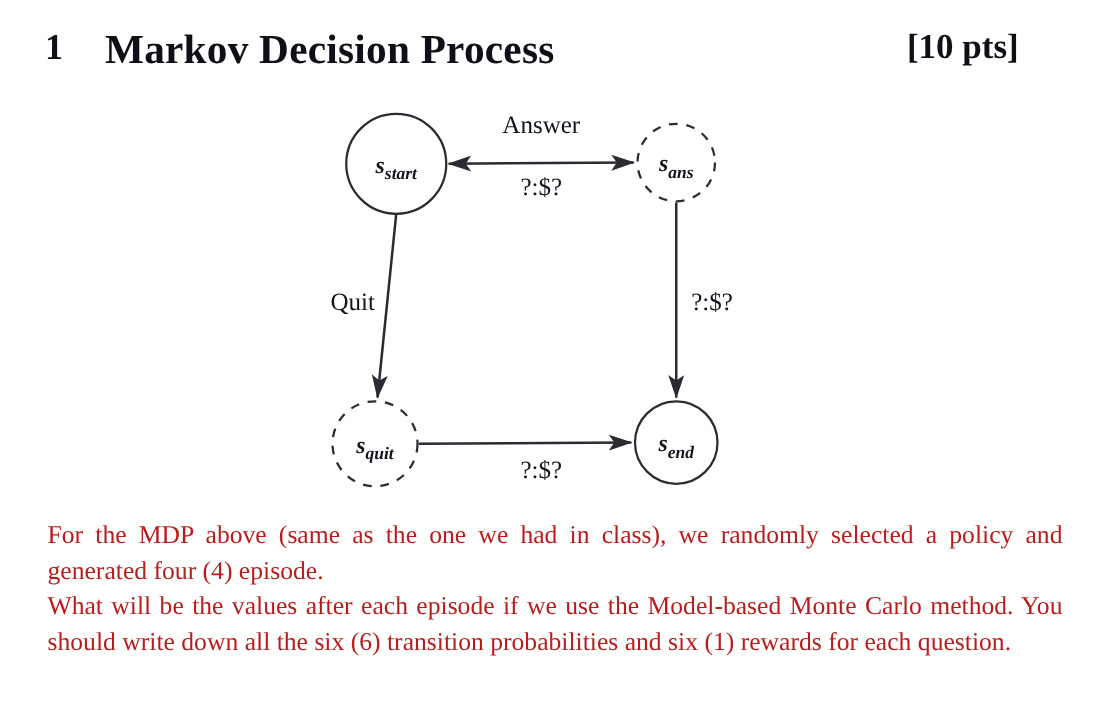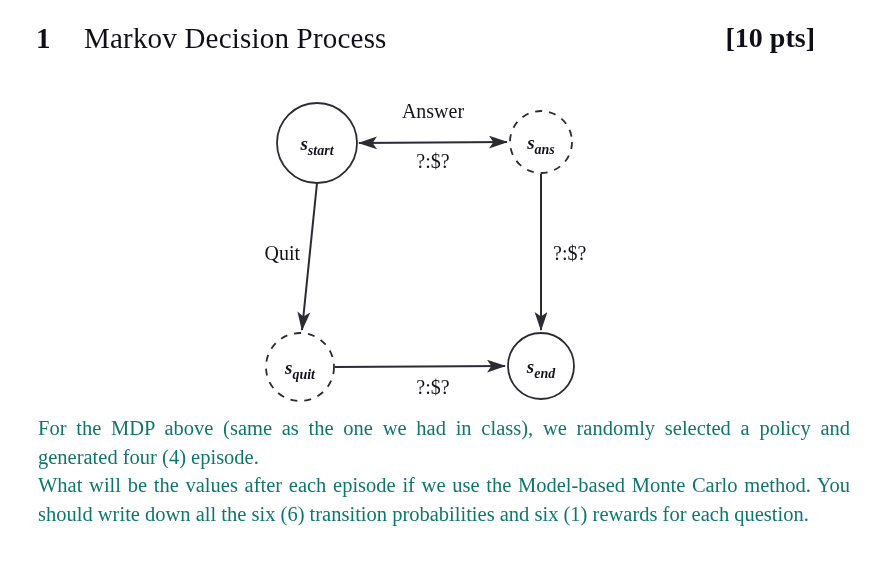--- a/index.html
+++ b/index.html
@@ -31,41 +31,41 @@
     position: absolute;
     left: 36px;
     font-size: 29px;
     font-weight: bold;
     letter-spacing: 0.2px;
     line-height: 1;
   }
   .sec-title {
     position: absolute;
     left: 84px;
-    font-size: 29px;
-    font-weight: normal;
+    font-size: 33px;
+    font-weight: bold;
     letter-spacing: 0.2px;
     line-height: 1;
     white-space: nowrap;
   }
   .sec-points {
     position: absolute;
     right: 68px;
     font-size: 28px;
     font-weight: bold;
     line-height: 1;
     white-space: nowrap;
     text-align: right;
   }
 
   
   .figure {
     position: absolute;
     left: 0;
-    top: 92px;
+    top: 80px;
     width: 883px;
     height: 330px;
   }
   .figure svg {
     display: block;
   }
 
   .node-label {
     font-family: "Liberation Serif", "DejaVu Serif", serif;
     font-style: italic;
@@ -100,21 +100,21 @@
 
   
   .body-text {
     position: absolute;
     left: 38px;
     top: 414px;
     width: 812px;
     font-size: 20.5px;
     line-height: 1.40;
     text-align: justify;
-    color: #0f766e;
+    color: #b91c1c;
   }
   .body-text p {
     margin: 0;
   }
   .para-gap { margin-top: 0px; }
 </style>
 </head>
 <body>
 
 <div class="header">

